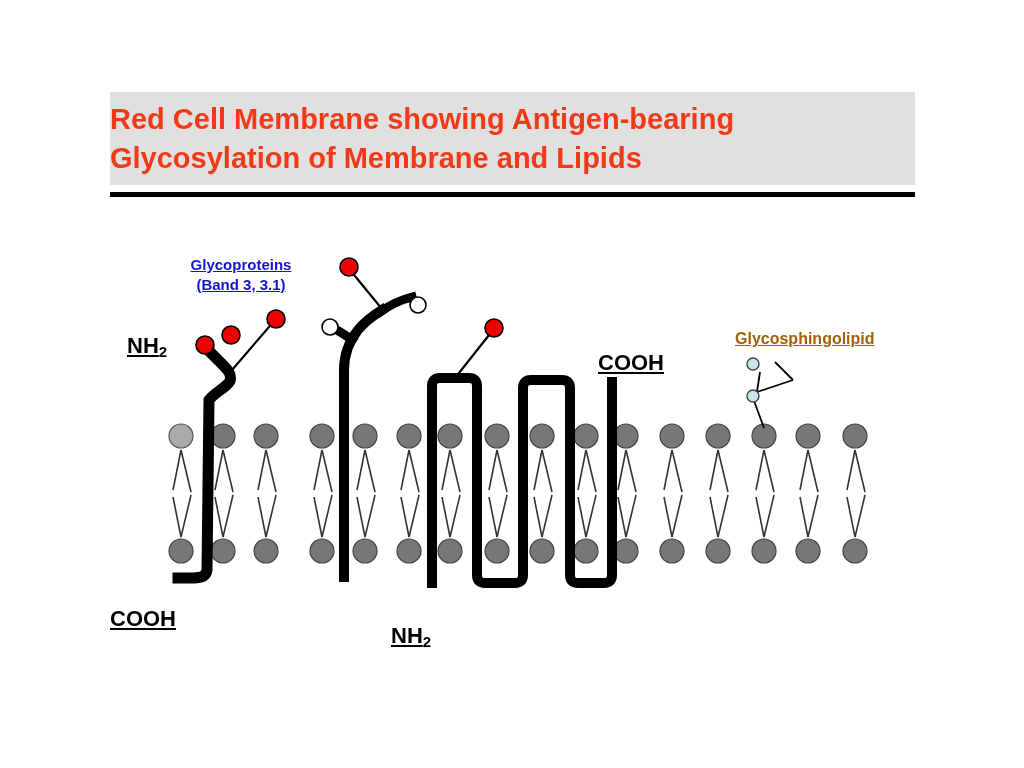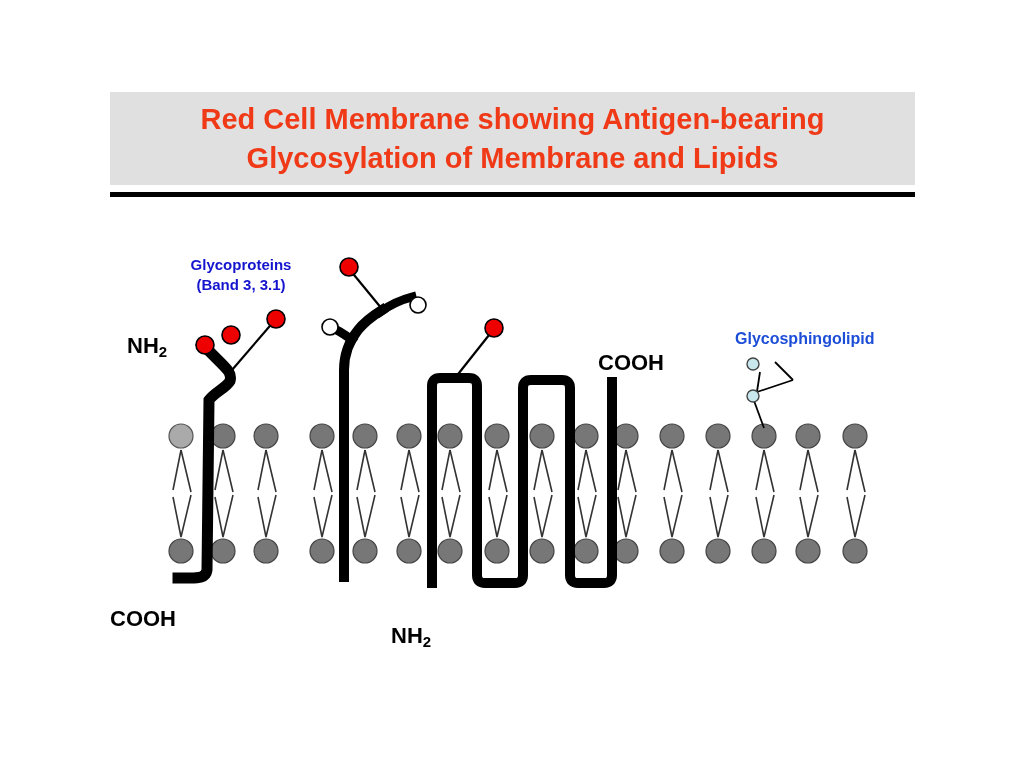--- a/index.html
+++ b/index.html
@@ -22,21 +22,21 @@
   }
   .title-band {
     position: absolute;
     left: 110px;
     top: 92px;
     width: 805px;
     height: 93px;
     background: #e0e0e0;
     display: flex;
     flex-direction: column;
-    align-items: center;
+    align-items: flex-start;
     justify-content: center;
     text-align: center;
   }
   .title-line {
     color: #f03a17;
     font-weight: bold;
     font-size: 29px;
     line-height: 39px;
     letter-spacing: 0px;
     white-space: nowrap;
@@ -46,24 +46,25 @@
     left: 110px;
     top: 192px;
     width: 805px;
     height: 5px;
     background: #000000;
   }
   .lbl {
     position: absolute;
     font-weight: bold;
     white-space: nowrap;
+    text-decoration: underline;
   }
   .lbl-blue { color: #1414cf; font-size: 15px; line-height: 20px; text-align: center; }
   .lbl-black { color: #000000; font-size: 22px; }
-  .lbl-orange { color: #1d4ed8; font-size: 16px; }
+  .lbl-orange { color: #a16207; font-size: 16px; }
   .sub { font-size: 0.68em; vertical-align: -0.28em; }
   svg.diagram {
     position: absolute;
     left: 0; top: 0;
   }
 </style>
 </head>
 <body>
 
 <div id="stage">

